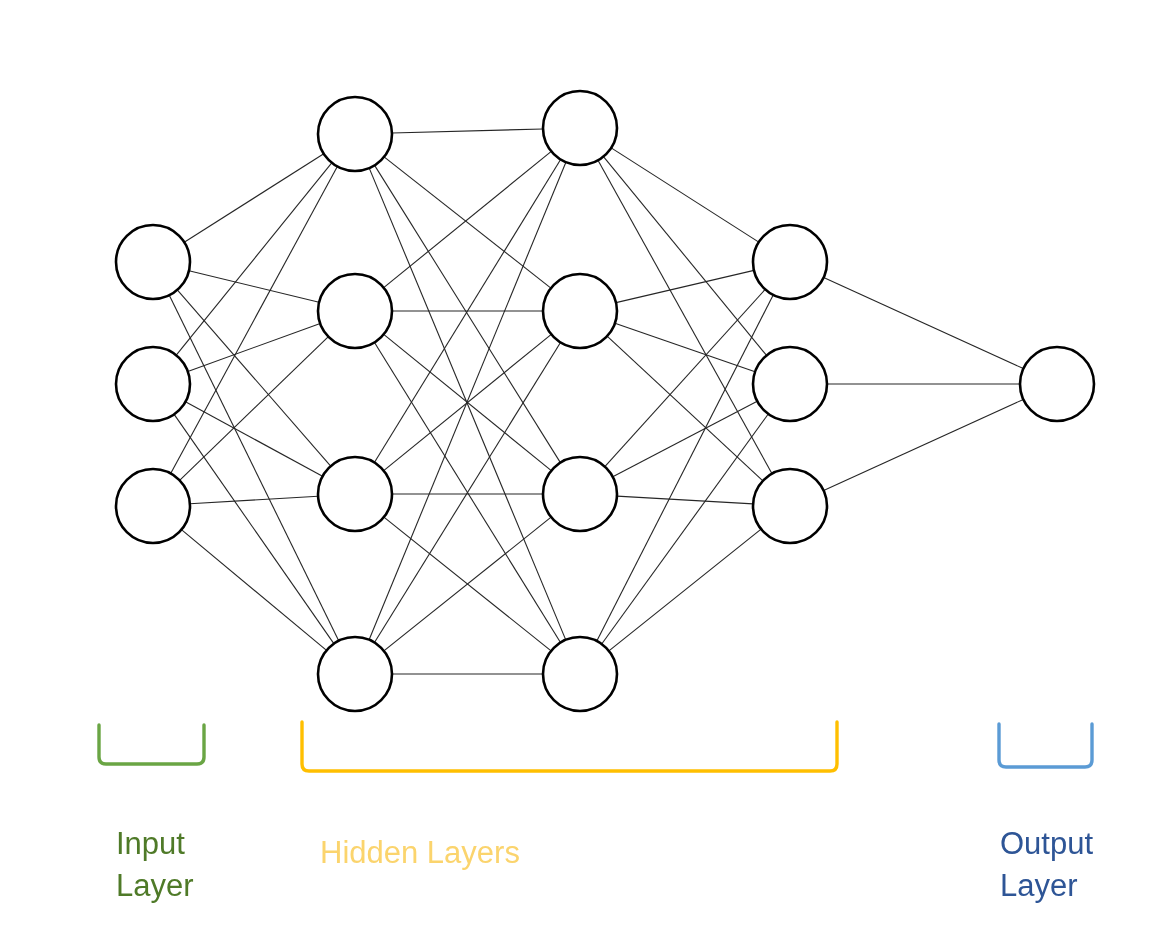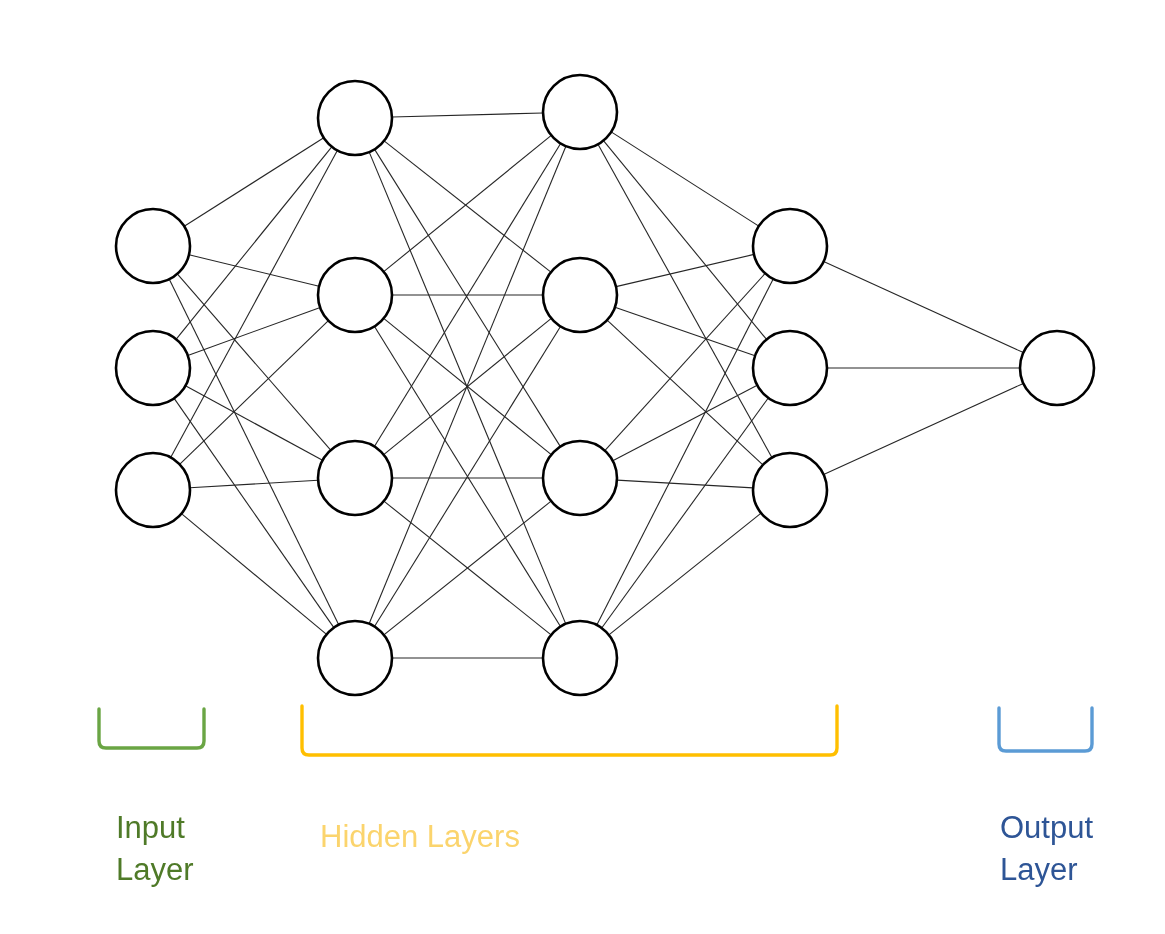--- a/index.html
+++ b/index.html
@@ -10,21 +10,21 @@
   body {
     width: 1165px;
     height: 934px;
     position: relative;
     overflow: hidden;
     font-family: "Liberation Sans", sans-serif;
   }
   #diagram-root {
     position: absolute;
     left: 0;
-    top: 0;
+    top: 16px;
     width: 1165px;
     height: 704px;
   }
   svg#nn-svg {
     display: block;
     width: 1165px;
     height: 934px;
   }
   .edge {
     stroke: #262626;

